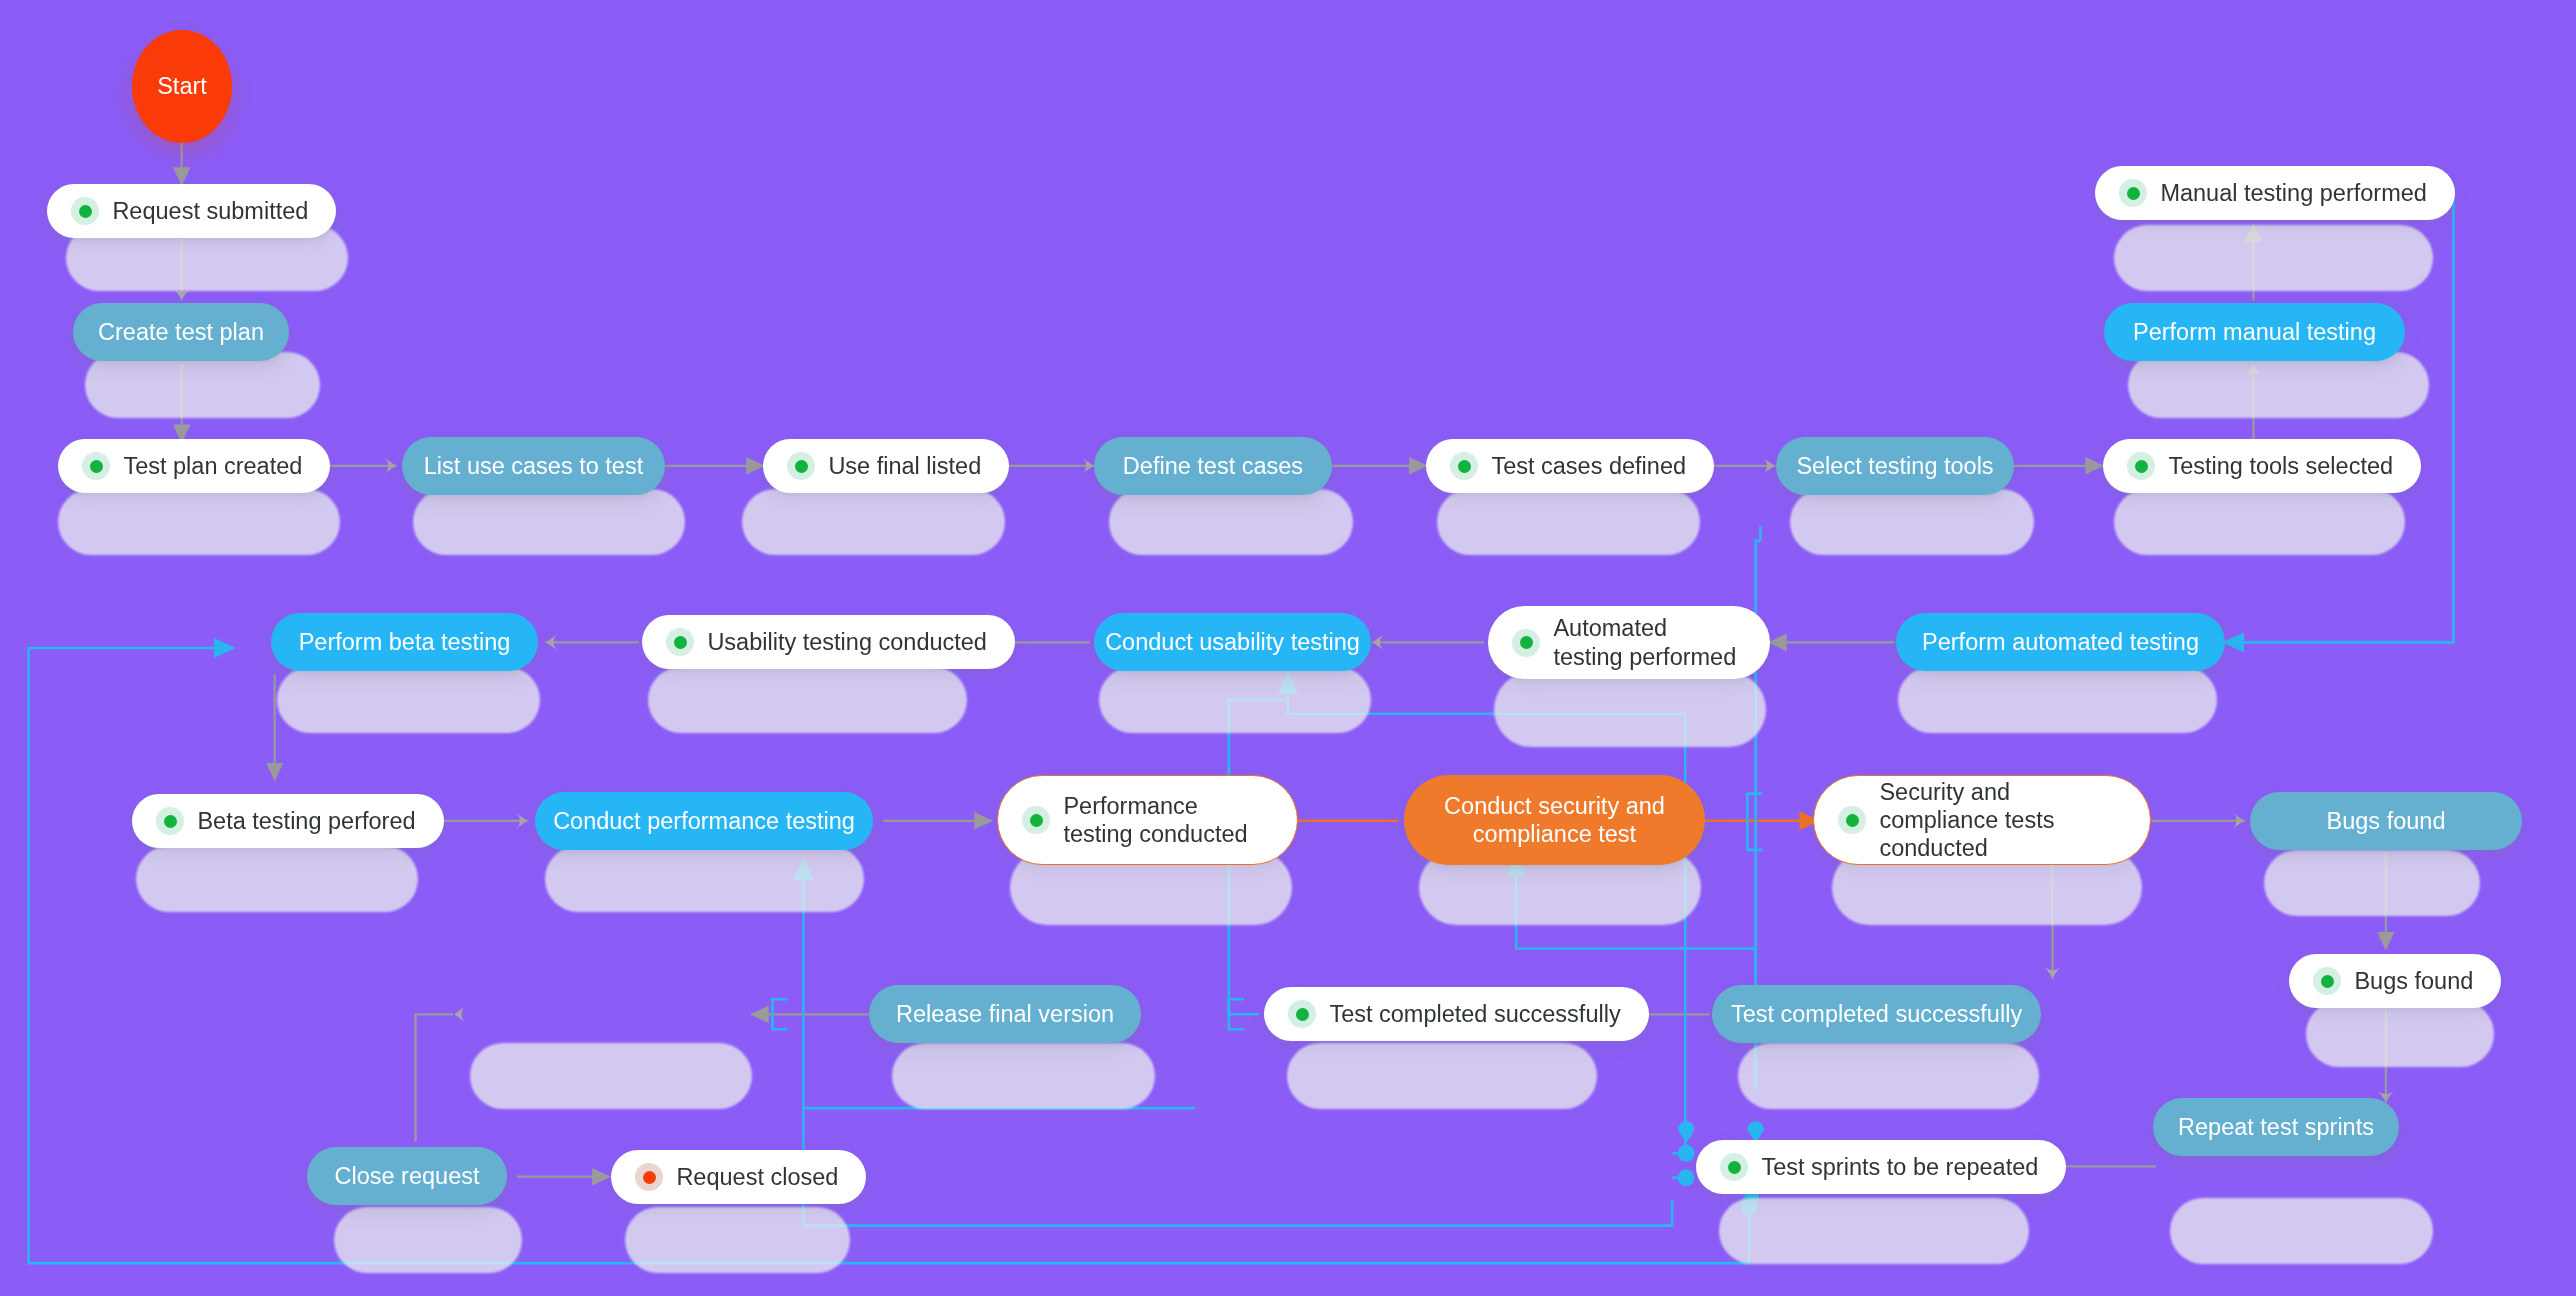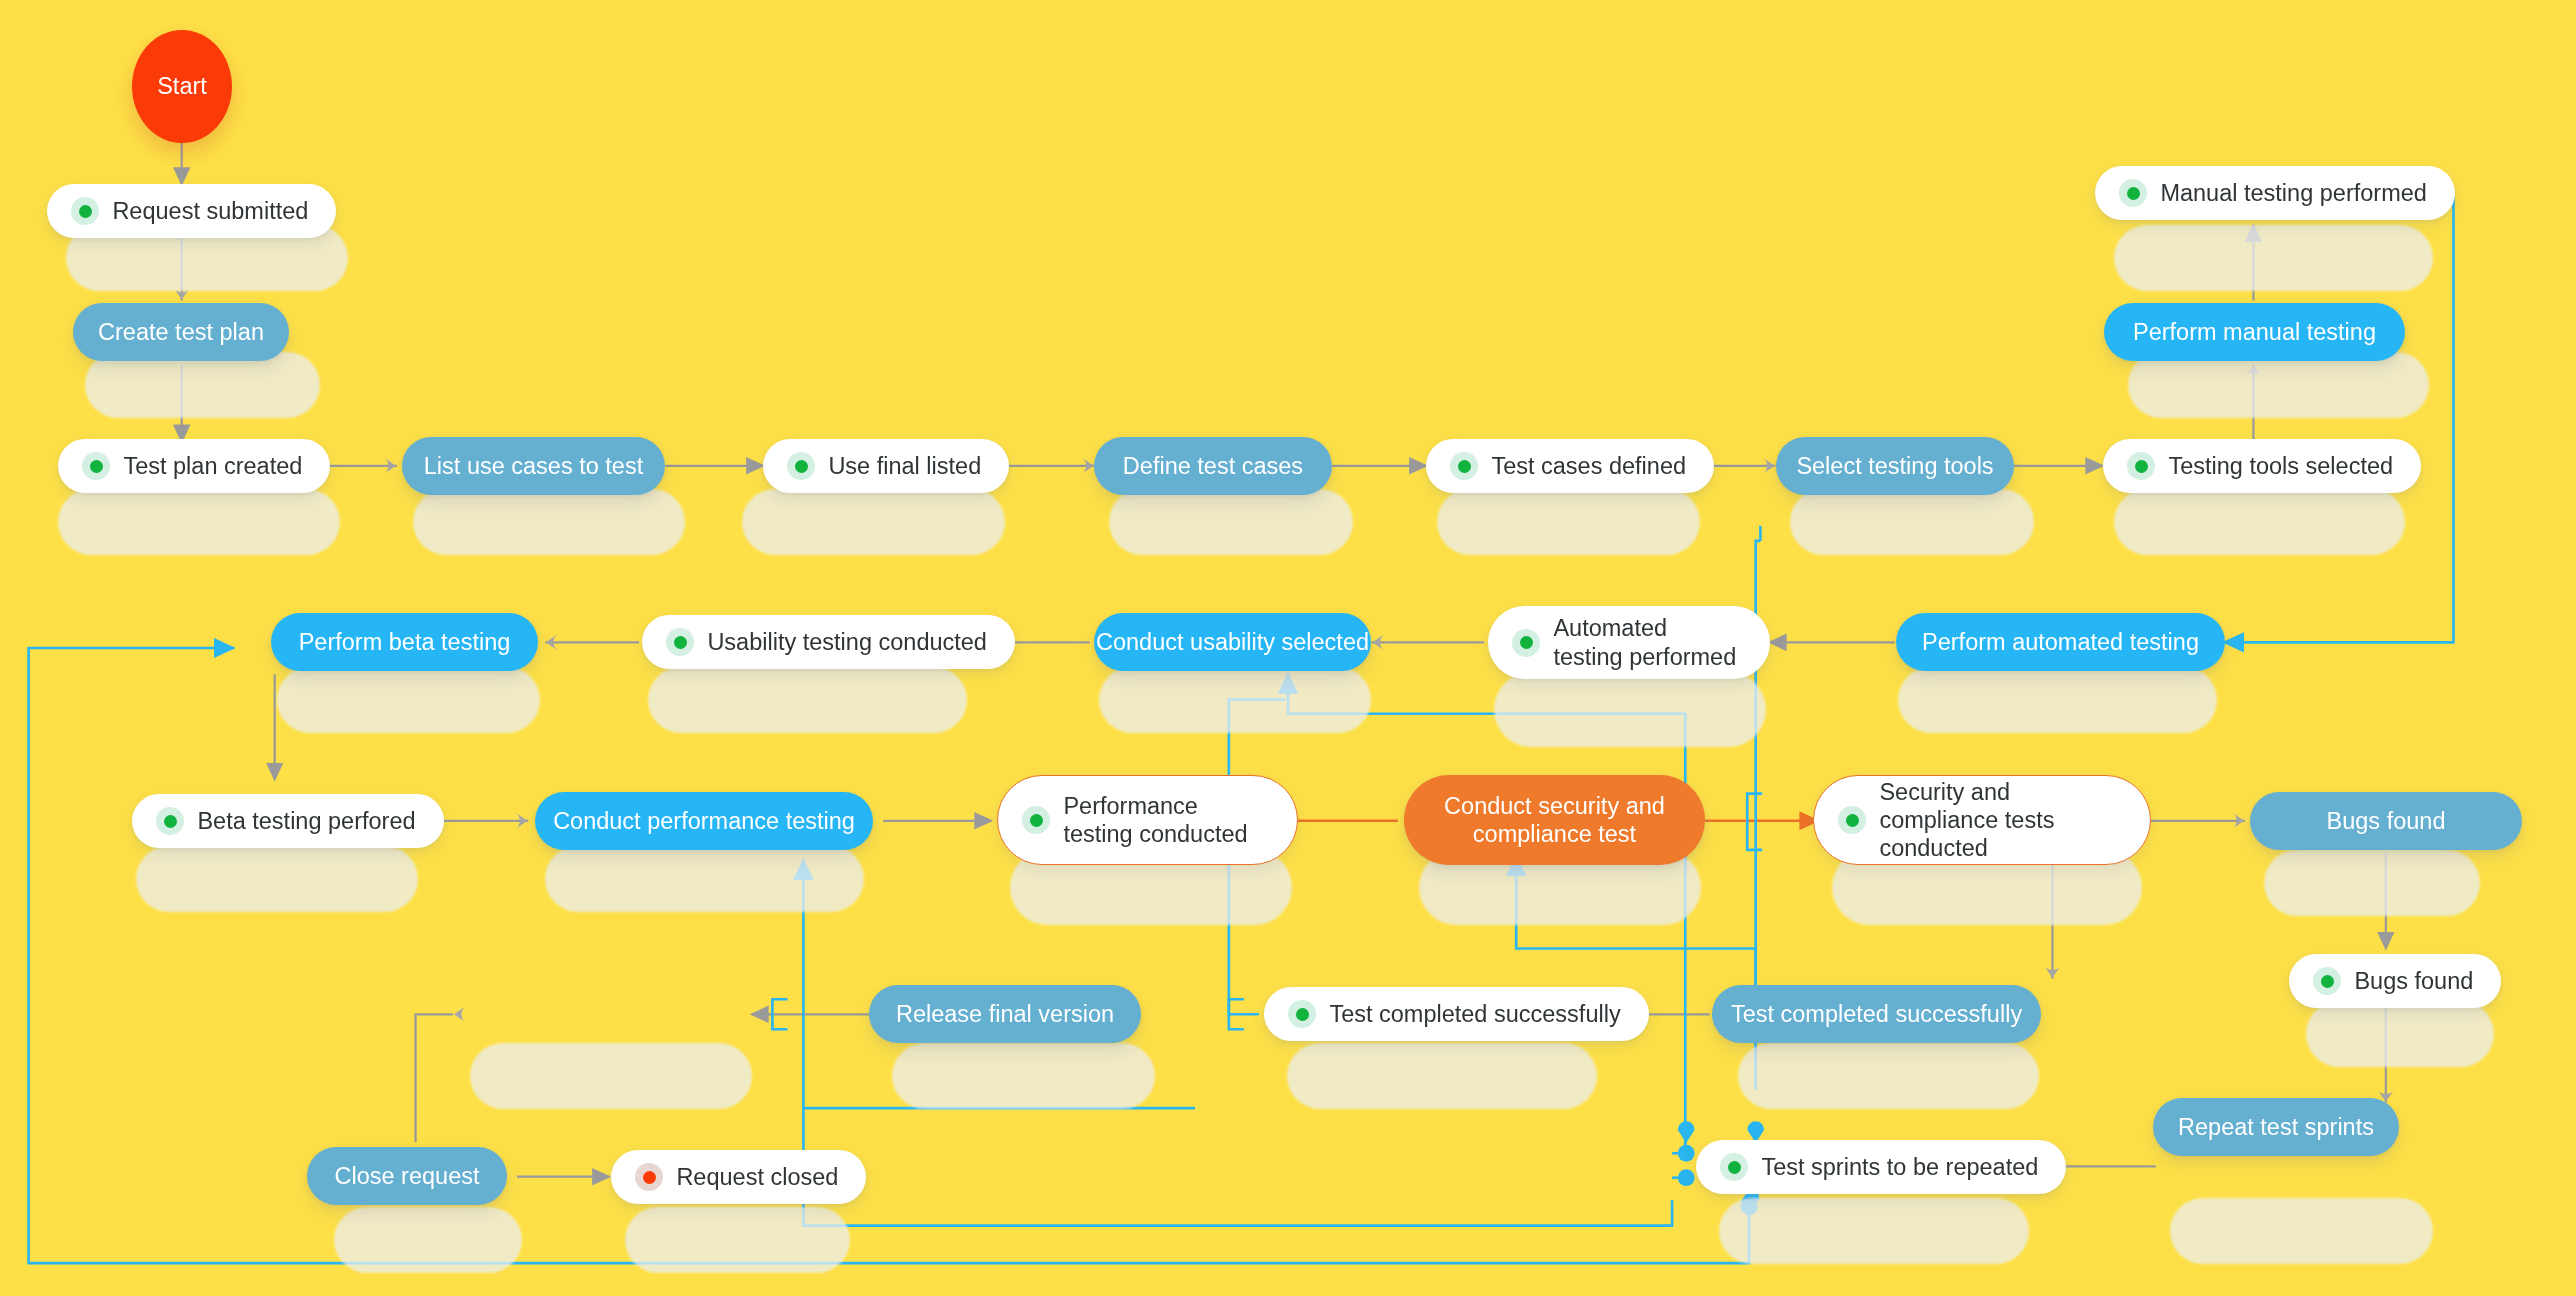--- a/index.html
+++ b/index.html
@@ -1,20 +1,20 @@
 <!DOCTYPE html>
 <html style="font-size:15px"><head>
 <meta charset="utf-8">
 <style>
   html,body{margin:0;padding:0;background:#f4f5f6;}
   body{font-family:"Liberation Sans",sans-serif;}
   #canvas{
     position:relative;
     width:2576px;height:1296px;
-    background:#fde047;
+    background:#8b5cf6;
     overflow:hidden;
   }
   svg.edges{position:absolute;left:0;top:0;width:2576px;height:1296px;overflow:visible;}
 
   
   .node{
     position:absolute;
     box-sizing:border-box;
     display:flex;align-items:center;
     border-radius:939px;
@@ -306,21 +306,21 @@
   </div>
 
   <div class="node state two-line" style="left:1488px;top:606px;width:282px;height:73px;">
     <span class="dot">
         <i></i>
       </span>
     <span class="lbl">Automated testing performed</span>
   </div>
 
   <div class="node action bright" style="left:1094px;top:613px;width:277px;height:58px;">
-    <span class="lbl">Conduct usability selected</span>
+    <span class="lbl">Conduct usability testing</span>
   </div>
 
   <div class="node state" style="left:642px;top:615px;height:54px;">
     <span class="dot">
         <i></i>
       </span>
     <span class="lbl">Usability testing conducted</span>
   </div>
 
   <div class="node action bright" style="left:271px;top:613px;width:267px;height:58px;">

